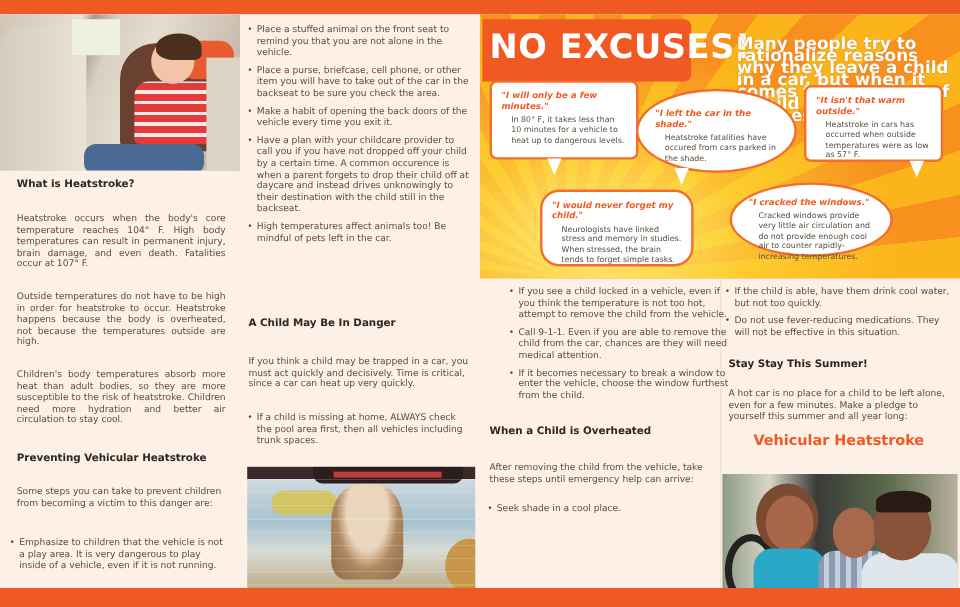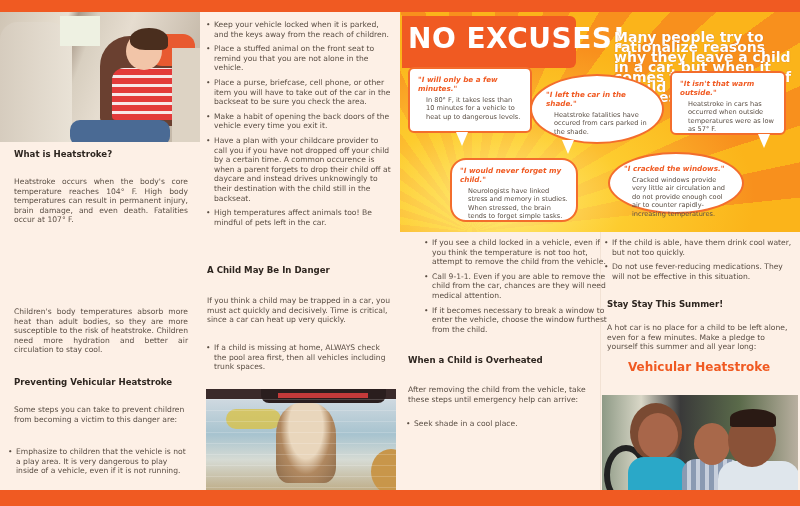--- a/index.html
+++ b/index.html
@@ -110,31 +110,31 @@
       <div class="carseat"></div>
       <div class="headrest"></div>
     <div class="jeans"></div>
       <div class="shirt"></div>
       <div class="head"></div>
       <div class="hair"></div>
       <div class="seat-r"></div>
   </div>
   <h2 class="h-sec h1">What is Heatstroke?</h2>
   <p class="col-text para t1">Heatstroke occurs when the body's core temperature reaches 104° F. High body temperatures can result in permanent injury, brain damage, and even death. Fatalities occur at 107° F.</p>
+  <p class="col-text para t2">Outside temperatures do not have to be high in order for heatstroke to occur. Heatstroke happens because the body is overheated, not because the temperatures outside are high.</p>
   <p class="col-text para t3">Children's body temperatures absorb more heat than adult bodies, so they are more susceptible to the risk of heatstroke. Children need more hydration and better air circulation to stay cool.</p>
   <h2 class="h-sec h2">Preventing Vehicular Heatstroke</h2>
   <p class="col-text t4">Some steps you can take to prevent children from becoming a victim to this danger are:</p>
   <ul class="bul col-text t5">
     <li>Emphasize to children that the vehicle is not a play area.  It is very dangerous to play inside of a vehicle, even if it is not running.</li>
   </ul>
 </section>
 
 <section class="p2">
   <ul class="bul col-text l1">
-    <li>Keep your vehicle locked when it is parked, and the keys away from the reach of children.</li>
     <li>Place a stuffed animal on the front seat to remind you that you are not alone in the vehicle.</li>
     <li>Place a purse, briefcase, cell phone, or other item you will have to take out of the car in the backseat to be sure you check the area.</li>
     <li>Make a habit of opening the back doors of the vehicle every time you exit it.</li>
     <li>Have a plan with your childcare provider to call you if you have not dropped off your child by a certain time. A common occurence is when a parent forgets to drop their child off at daycare and instead drives unknowingly to their destination with the child still in the backseat.</li>
     <li>High temperatures affect animals too! Be mindful of pets left in the car.</li>
   </ul>
   <h2 class="h-sec h3">A Child May Be In Danger</h2>
   <p class="col-text t6">If you think a child may be trapped in a car, you must act quickly and decisively. Time is critical, since a car can heat up very quickly.</p>
   <ul class="bul col-text l2">
     <li>If a child is missing at home, ALWAYS check the pool area first, then all vehicles including trunk spaces.</li>

